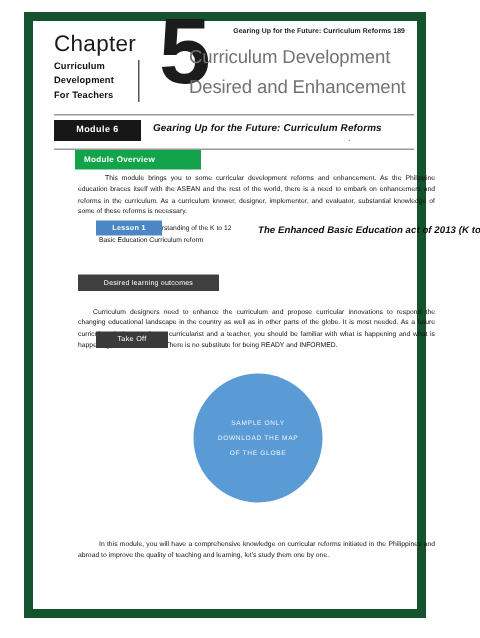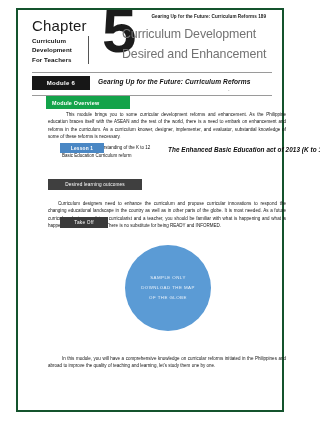--- a/index.html
+++ b/index.html
@@ -14,21 +14,21 @@
     font-family: "Liberation Sans", sans-serif;
     color: #000;
   }
 
   .page {
     position: absolute;
     left: 16px;
     top: 8px;
     width: 268px;
     height: 404px;
-    border: 2px solid #14532d;
+    border: 6px solid #14532d;
     background: #fff;
     box-sizing: border-box;
   }
 
   
   .chapter-zone {
     position: absolute;
     left: 14px;
     top: 8px;
     width: 240px;

